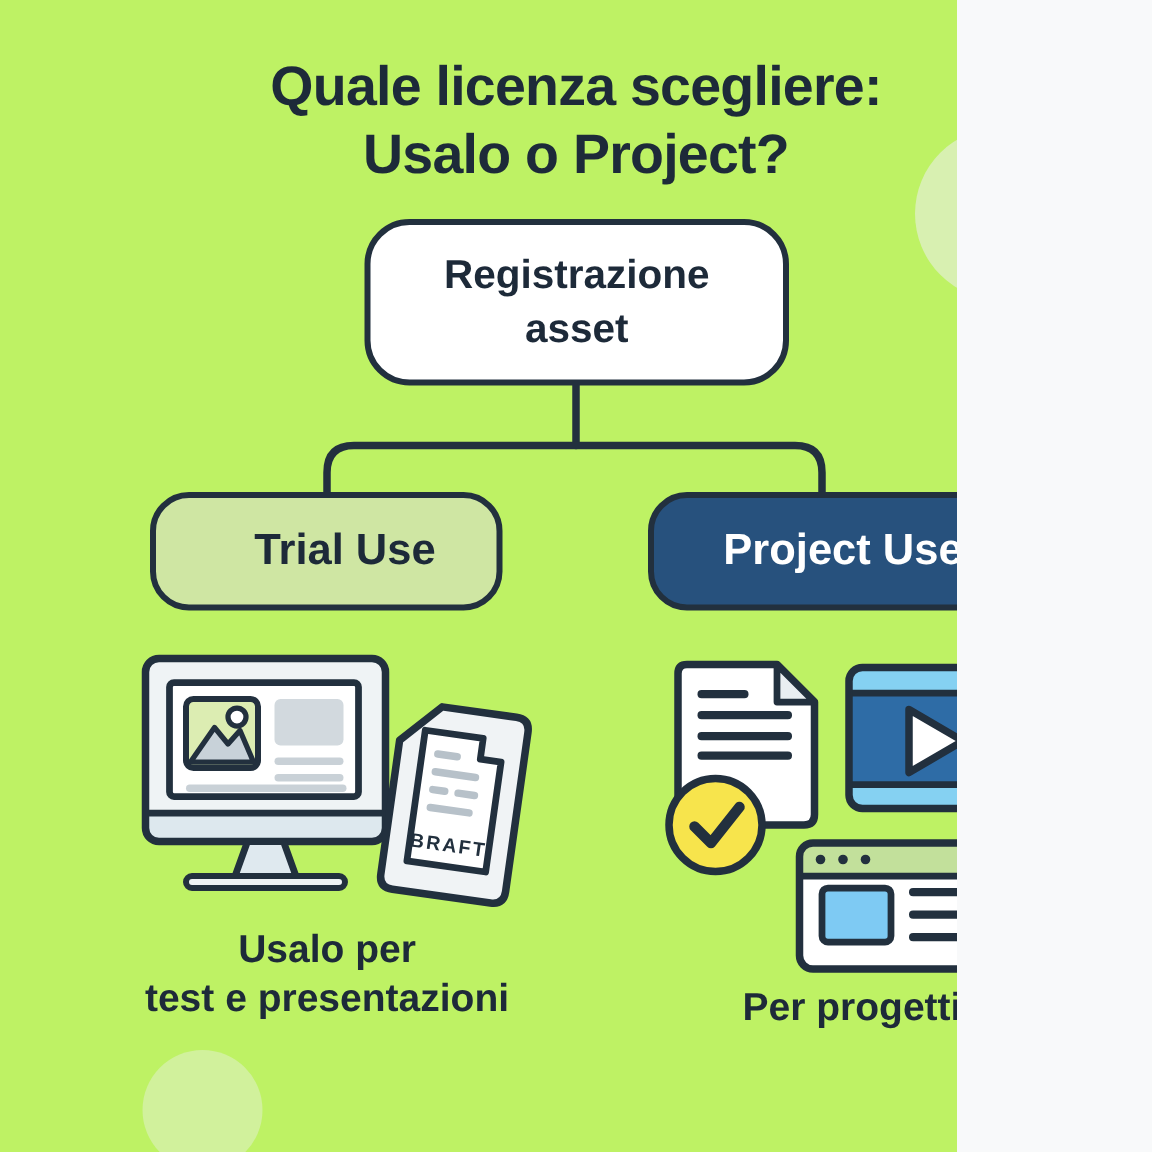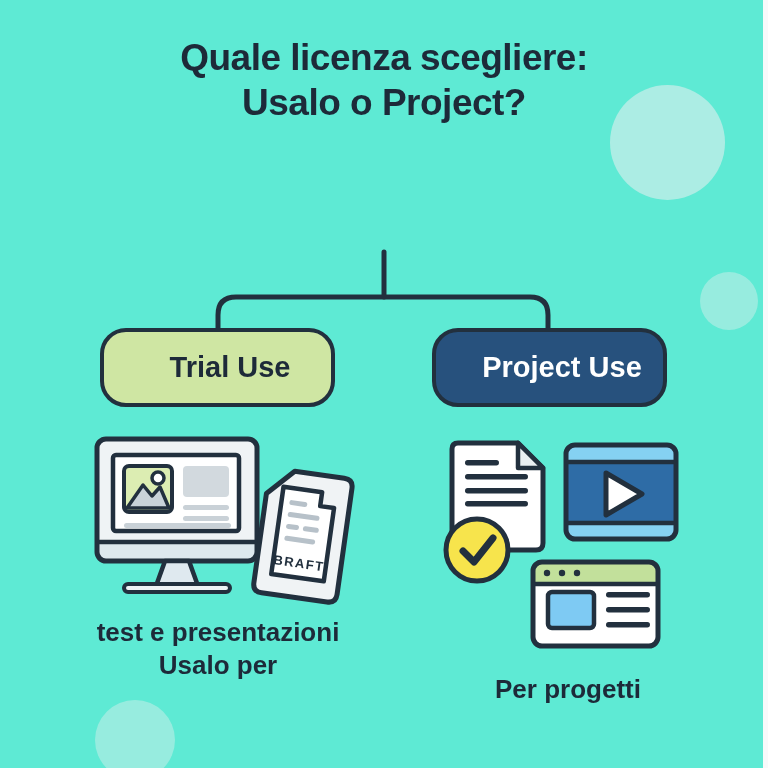--- a/index.html
+++ b/index.html
@@ -1,18 +1,18 @@
 <!DOCTYPE html>
 <html><head>
 <meta charset="utf-8">
 <style>
   html,body{margin:0;padding:0;background:#f8f9fa;}
   .canvas{
-    position:relative;width:763px;height:768px;overflow:hidden;
-    background:#5eead4;
+    position:relative;width:638px;height:768px;overflow:hidden;
+    background:#bef264;
     font-family:"Liberation Sans", sans-serif;
     color:#1d2a39;
   }
   .blob{position:absolute;border-radius:50%;background:#edeff1;}
   .title{
     position:absolute;top:10px;left:0;width:768px;
     text-align:center;font-size:37px;font-weight:bold;
     line-height:1.22;letter-spacing:-0.5px;color:#1d2a39;
   }
   .title span{display:block;}
@@ -32,21 +32,21 @@
   .node-project{left:432px;background:#27517d;color:#ffffff;}
   .illus{position:absolute;z-index:1;}
   .illus-trial{left:80px;top:420px;}
   .illus-project{left:420px;top:420px;}
   .caption{
     position:absolute;z-index:1;width:360px;text-align:center;
     font-size:26px;font-weight:bold;line-height:1.28;color:#1d2a39;
   }
   .caption span{display:block;}
   .caption-trial{left:38px;top:616px;}
-  .caption-project{left:388px;top:655px;margin-top:18px;}
+  .caption-project{left:388px;top:655px;}
   .draft-text{
     font-family:"Liberation Sans", sans-serif;
     font-size:13px;font-weight:bold;letter-spacing:1.5px;fill:#22303e;
   }
 </style>
 </head>
 <body>
 
 <div class="canvas">
 
@@ -57,20 +57,24 @@
   <h1 class="title">
     <span>Quale licenza scegliere:</span>
     <span>Usalo o Project?</span>
   </h1>
 
   <svg class="connector" width="768" height="768" viewBox="0 0 768 768" aria-hidden="true">
     <path d="M384,252 L384,297" stroke="#22303e" stroke-width="5" fill="none" stroke-linecap="round"></path>
     <path d="M218,332 L218,315 Q218,297 236,297 L530,297 Q548,297 548,315 L548,332" stroke="#22303e" stroke-width="5" fill="none" stroke-linecap="round"></path>
   </svg>
 
+  <div class="node node-root">
+    <span>Registrazione</span>
+    <span>asset</span>
+  </div>
 
   <div class="node node-branch node-trial">
     <span>Trial Use</span>
   </div>
   <div class="node node-branch node-project">
     <span>Project Use</span>
   </div>
 
   <svg class="illus illus-trial" width="300" height="200" viewBox="0 0 300 200">
     <defs>
@@ -159,20 +163,20 @@
       <circle cx="157" cy="153" r="3.2" fill="#22303e"></circle>
       <rect x="128" y="172" width="46" height="36" rx="4" fill="#7ecaf3" stroke="#22303e" stroke-width="4.5"></rect>
       <rect x="186" y="172" width="44" height="5.5" rx="2.7" fill="#22303e"></rect>
       <rect x="186" y="187" width="44" height="5.5" rx="2.7" fill="#22303e"></rect>
       <rect x="186" y="202" width="44" height="5.5" rx="2.7" fill="#22303e"></rect>
       <rect x="113" y="142" width="125" height="84" rx="9" fill="none" stroke="#22303e" stroke-width="5"></rect>
     </g>
   </svg>
 
   <div class="caption caption-trial">
+    <span>Usalo per</span>
     <span>test e presentazioni</span>
-    <span>Usalo per</span>
   </div>
   <div class="caption caption-project">
     <span>Per progetti</span>
   </div>
 
 </div>
 
 </body></html>

